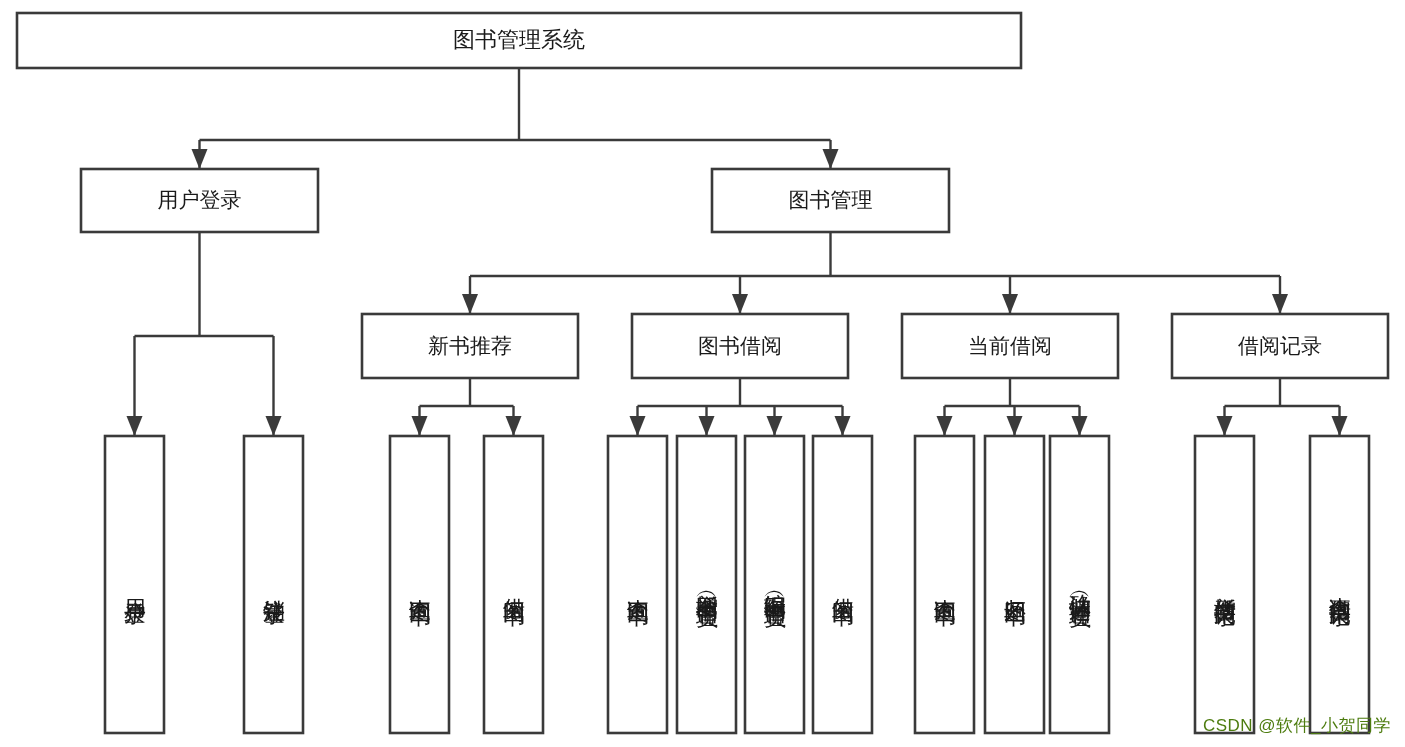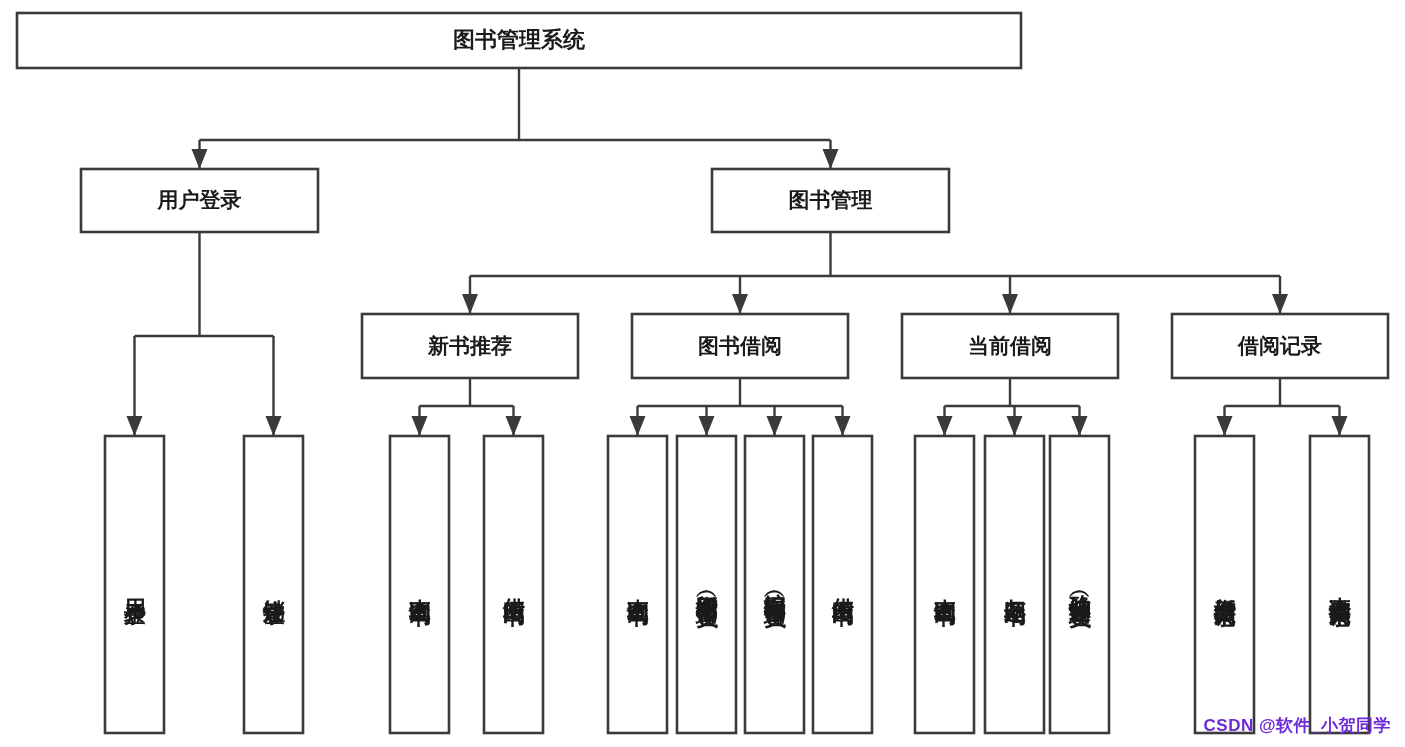--- a/index.html
+++ b/index.html
@@ -11,21 +11,20 @@
     width: 1405px;
     height: 747px;
     font-family: "Liberation Sans", "DejaVu Sans", sans-serif;
     overflow: hidden;
   }
   #diagram-root {
     position: relative;
     width: 1405px;
     height: 747px;
     background: #ffffff;
-    font-weight: bold;
   }
   svg.diagram-svg {
     position: absolute;
     top: 0;
     left: 0;
     width: 1405px;
     height: 747px;
     display: block;
   }
   .node-box {
@@ -72,21 +71,21 @@
     justify-content: center;
     text-align: center;
     pointer-events: none;
   }
   .watermark {
     position: absolute;
     right: 14px;
     bottom: 10px;
     font-family: "Liberation Sans", "DejaVu Sans", sans-serif;
     font-size: 17px;
-    color: #6d28d9;
+    color: #4d7c0f;
     white-space: nowrap;
     letter-spacing: 0.5px;
   }
 </style>
 </head>
 <body>
 
 <div id="diagram-root">
 
   <svg class="diagram-svg" viewBox="0 0 1405 747">

